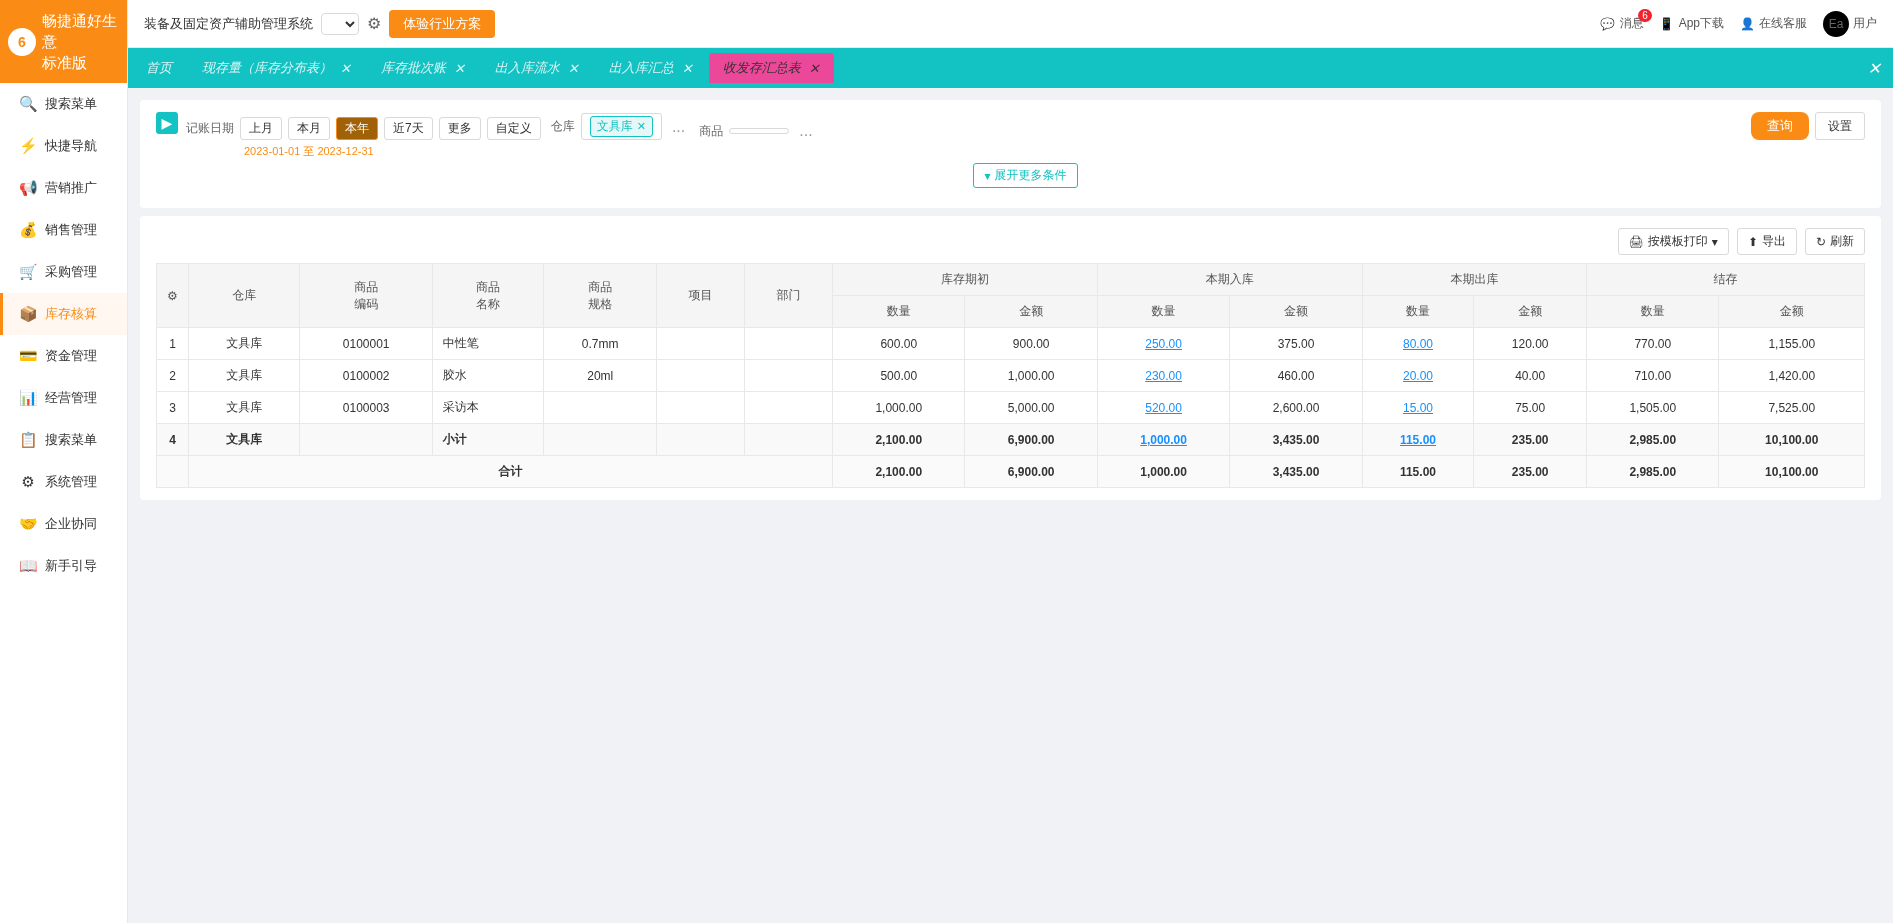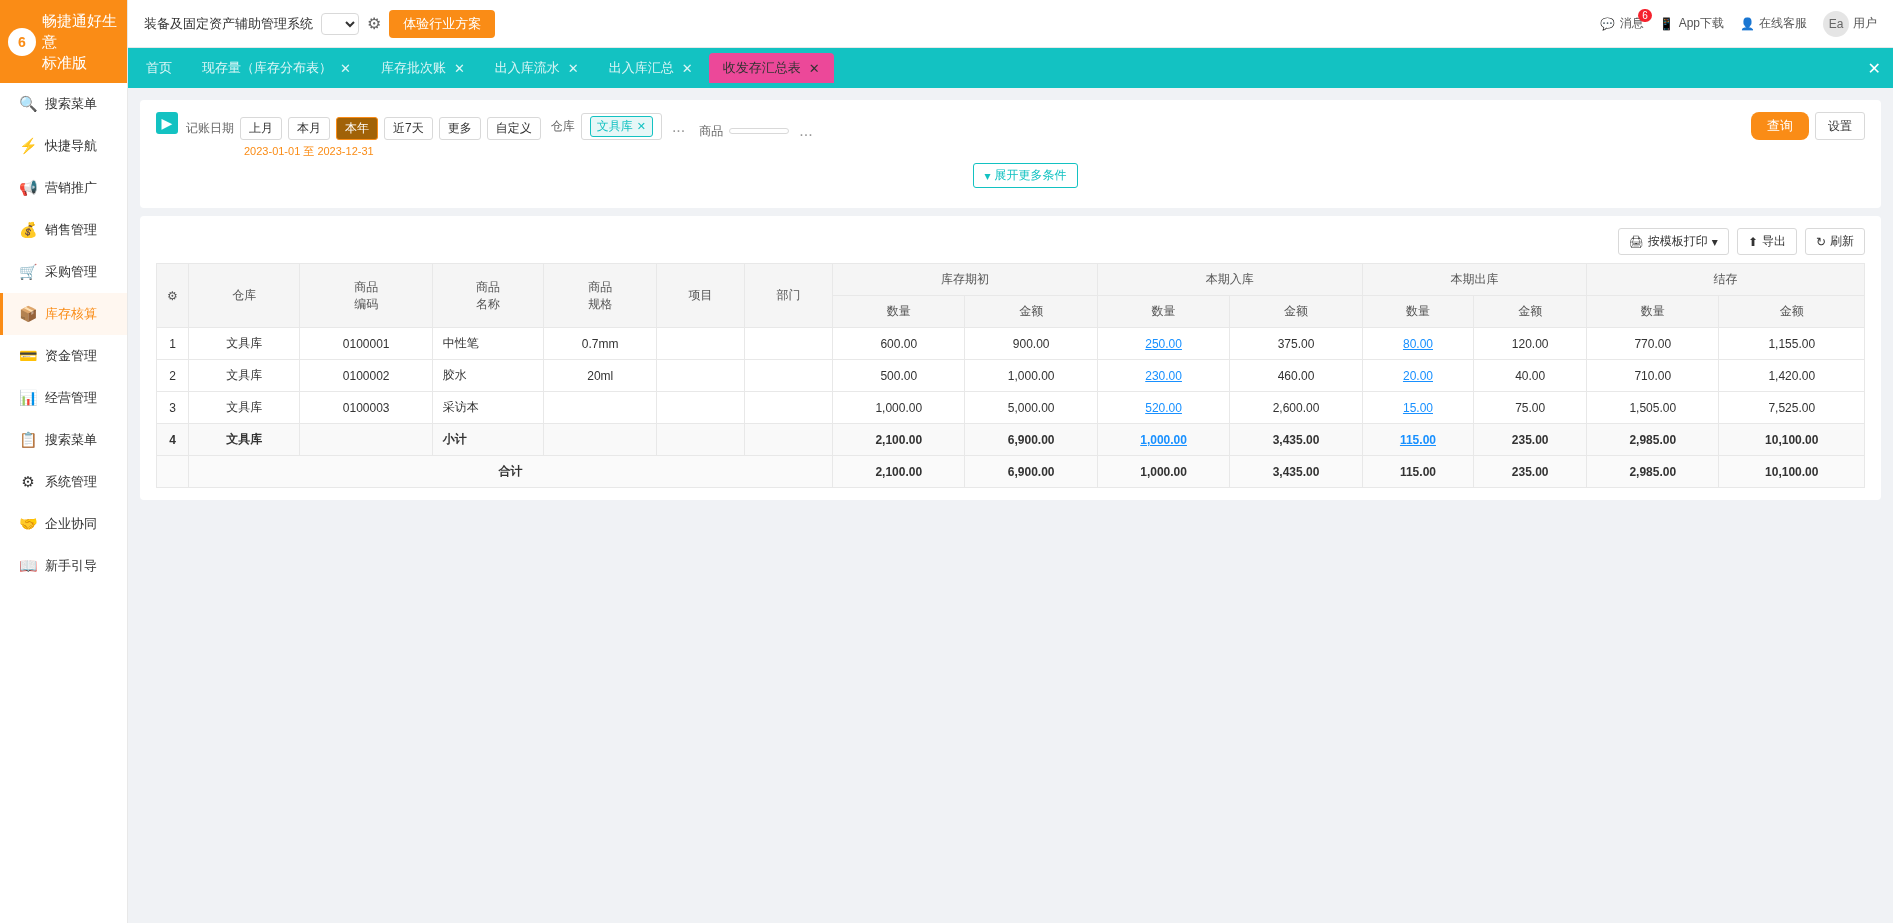--- a/index.html
+++ b/index.html
@@ -21,24 +21,24 @@
     
     .topbar { background: #fff; border-bottom: 1px solid #e8e8e8; display: flex; align-items: center; justify-content: space-between; padding: 0 16px; height: 48px; flex-shrink: 0; }
     .topbar-left { display: flex; align-items: center; gap: 8px; }
     .topbar-title { font-size: 13px; color: #333; }
     .topbar-select { border: 1px solid #d9d9d9; border-radius: 4px; padding: 2px 8px; font-size: 12px; color: #333; background: #fff; }
     .topbar-gear { color: #666; font-size: 16px; cursor: pointer; }
     .topbar-btn-trial { background: #fa8c16; color: #fff; border: none; border-radius: 4px; padding: 5px 14px; font-size: 13px; cursor: pointer; }
     .topbar-right { display: flex; align-items: center; gap: 16px; color: #555; font-size: 12px; }
     .topbar-right-item { display: flex; align-items: center; gap: 4px; cursor: pointer; position: relative; }
     .badge { background: #f5222d; color: #fff; border-radius: 10px; font-size: 10px; padding: 1px 4px; position: absolute; top: -6px; right: -8px; }
-    .user-avatar { width: 26px; height: 26px; border-radius: 50%; background: #e5e5e5; display: flex; align-items: center; justify-content: center; font-size: 12px; color: #666; }
-
-    
-    .tabs { background: #13c2c2; display: flex; align-items: center; height: 40px; flex-shrink: 0; padding: 0 4px; gap: 2px; }
+    .user-avatar { width: 26px; height: 26px; border-radius: 50%; background: #000000; display: flex; align-items: center; justify-content: center; font-size: 12px; color: #666; }
+
+    
+    .tabs { background: #13c2c2; display: flex; align-items: center; height: 40px; flex-shrink: 0; padding: 0 4px; gap: 2px; font-style: italic; }
     .tab { display: flex; align-items: center; gap: 6px; padding: 6px 14px; font-size: 13px; cursor: pointer; border-radius: 4px 4px 0 0; color: rgba(255,255,255,0.85); position: relative; }
     .tab.active { background: #ec4899; color: #333; }
     .tab-x { margin-left: 2px; }
     .tabs-close-all { margin-left: auto; color: #fff; font-size: 16px; cursor: pointer; padding: 4px 8px; }
 
     
     .page-content { flex: 1; overflow-y: auto; background: #f0f2f5; padding: 12px; }
 
     
     .card { background: #fff; border-radius: 4px; padding: 12px 16px; margin-bottom: 8px; }

